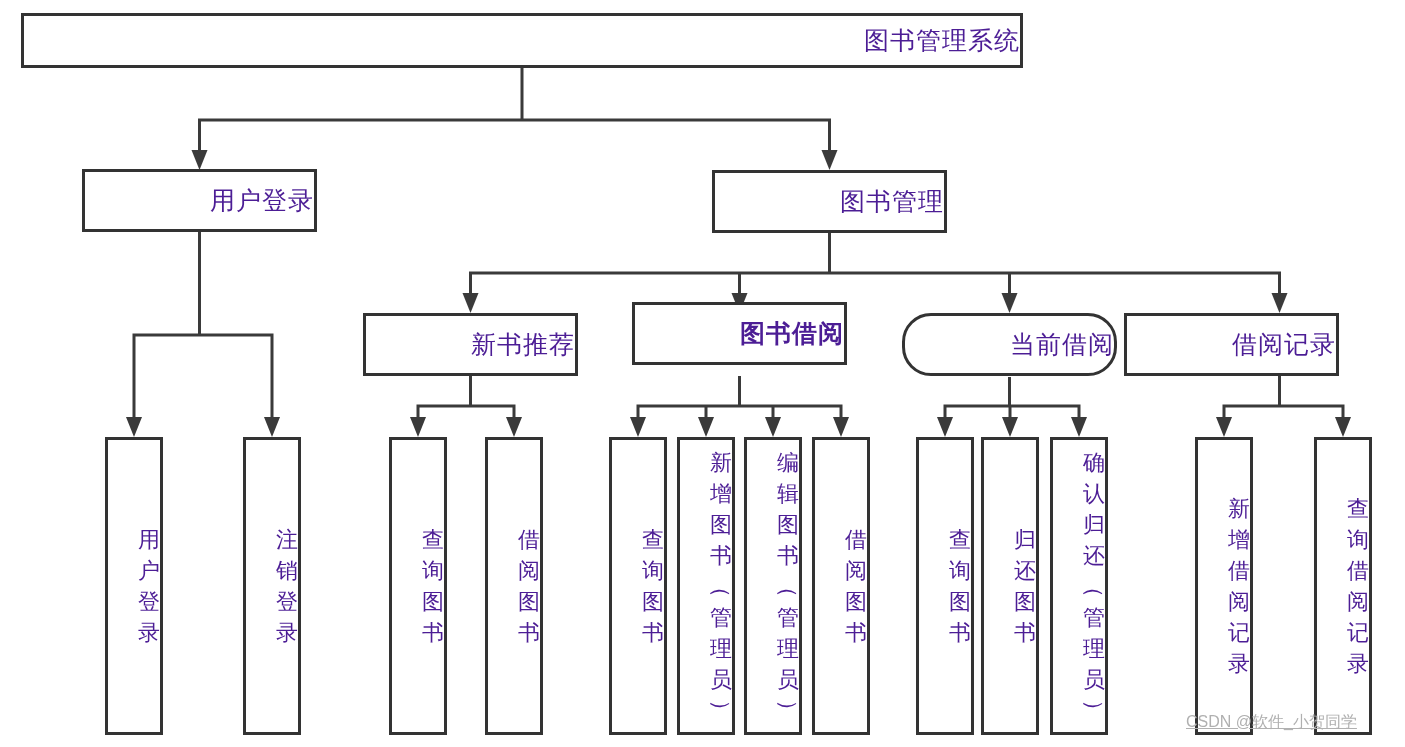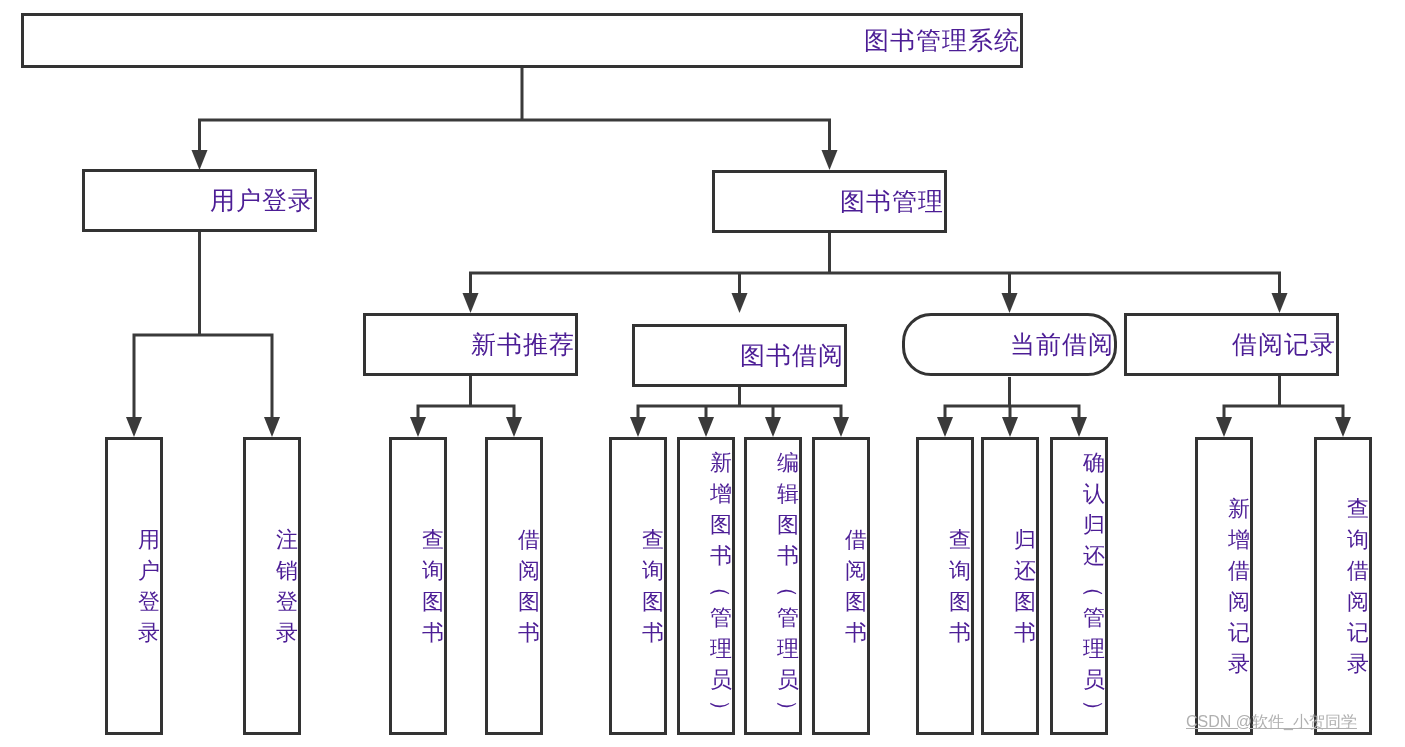--- a/index.html
+++ b/index.html
@@ -96,21 +96,21 @@
   <div class="node" style="left:82px; top:169px; width:235px; height:63px;padding-left:37px;">
     <span>用户登录</span>
   </div>
   <div class="node" style="left:712px; top:170px; width:235px; height:63px;">
     <span>图书管理</span>
   </div>
 
   <div class="node" style="left:363px; top:313px; width:215px; height:63px;">
     <span>新书推荐</span>
   </div>
-  <div class="node" style="left:632px; top:324px; width:215px; height:63px;">
+  <div class="node" style="left:632px; top:302px; width:215px; height:63px;font-weight:bold;">
     <span>图书借阅</span>
   </div>
   <div class="node" style="left:902px; top:313px; width:215px; height:63px;border-radius:29px;">
     <span>当前借阅</span>
   </div>
   <div class="node" style="left:1124px; top:313px; width:215px; height:63px;">
     <span>借阅记录</span>
   </div>
 
   <div class="node vnode" style="left:105px; top:437px; width:58px; height:298px;">

